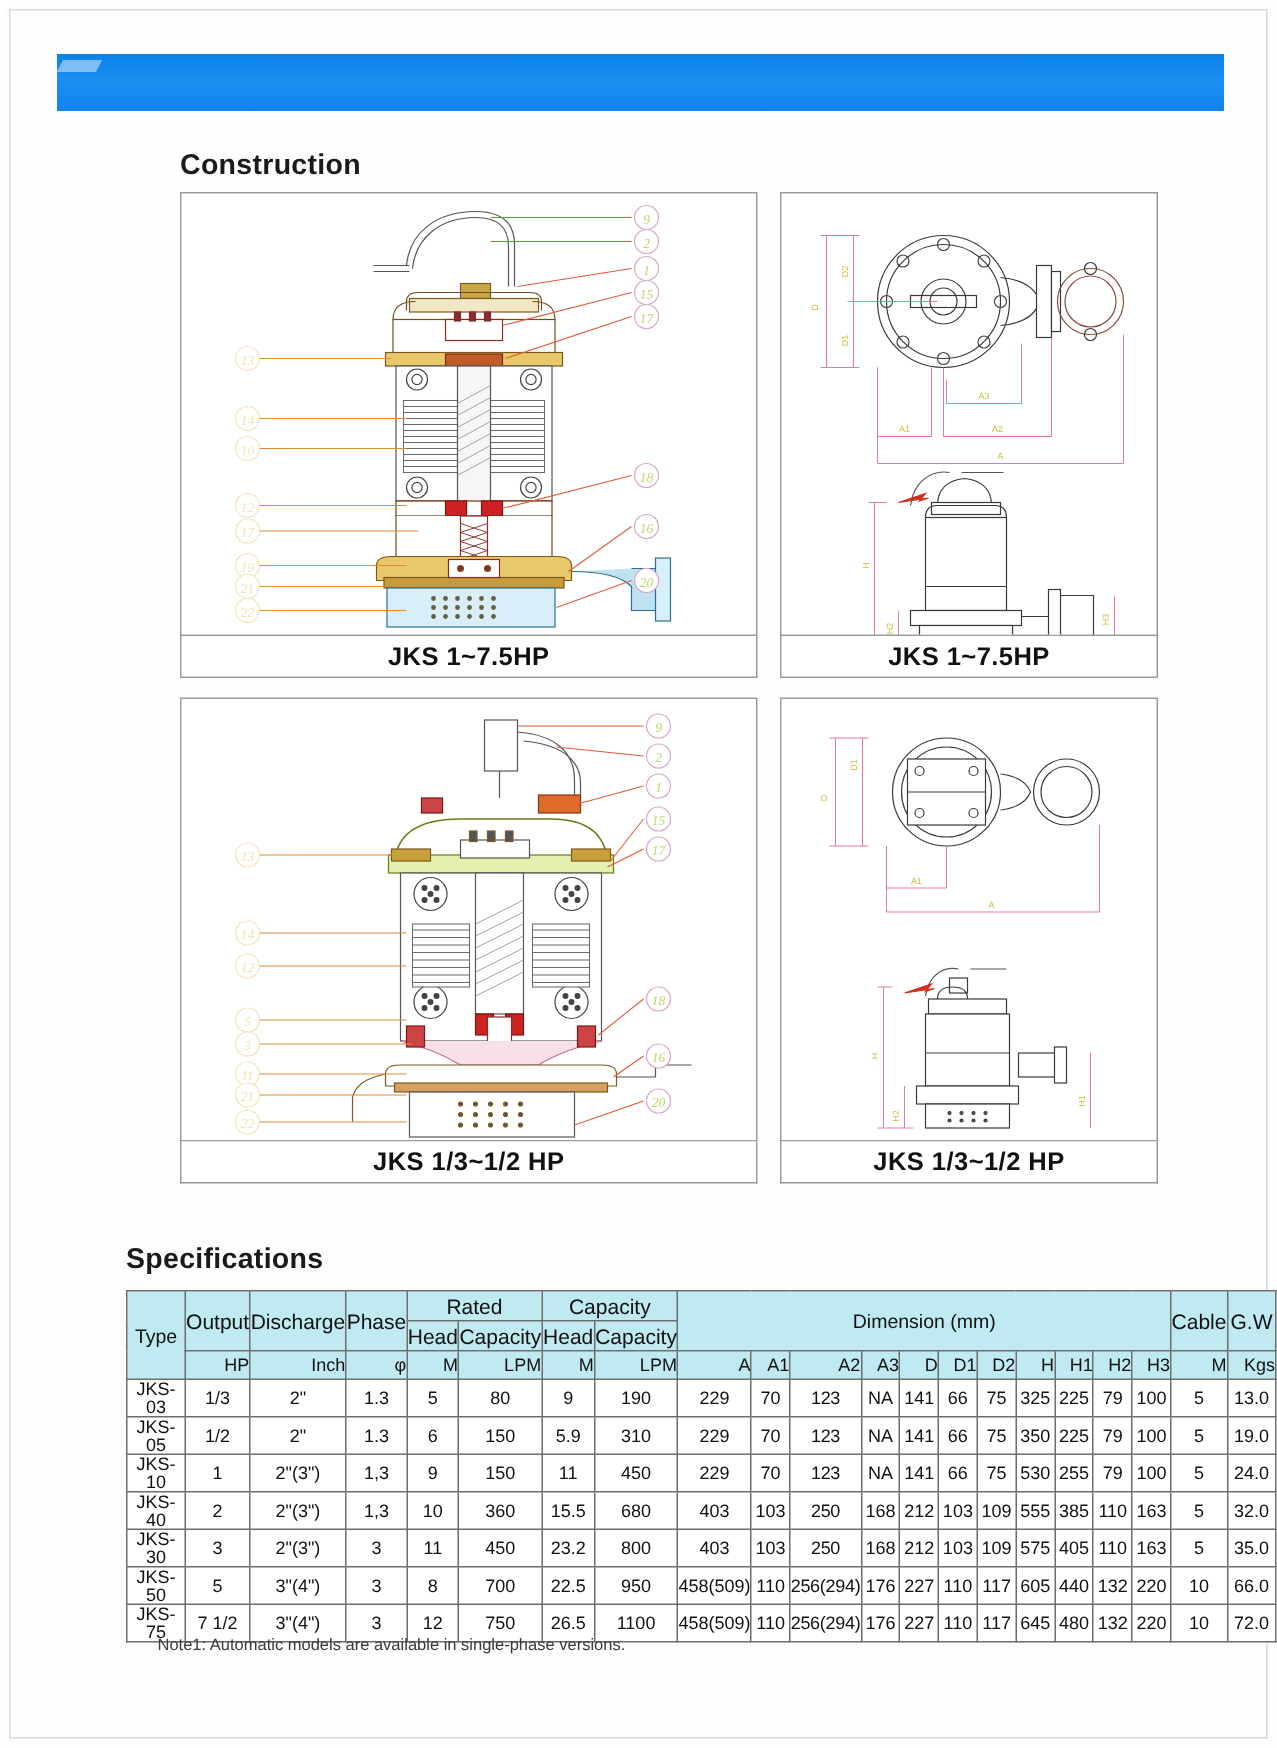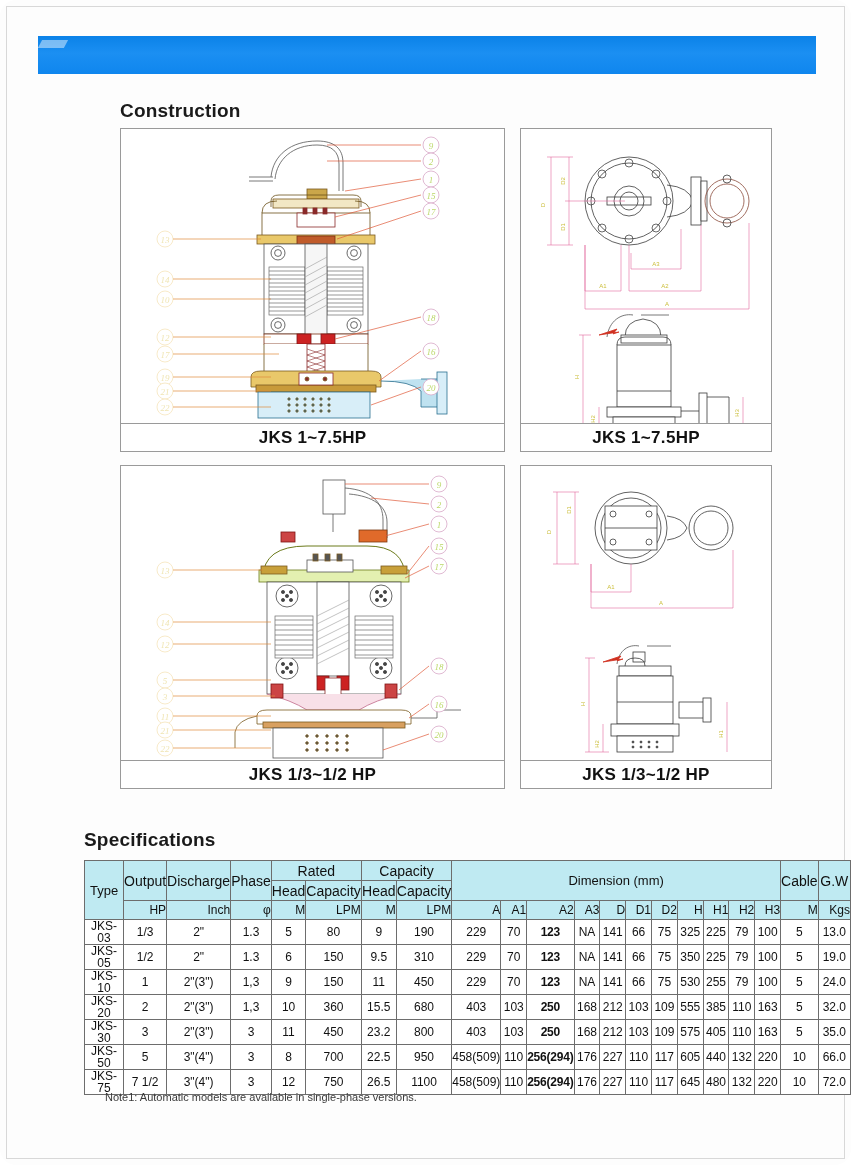--- a/index.html
+++ b/index.html
@@ -92,21 +92,21 @@
     height:19px;
   }
   table.spec th.big{font-size:13px;}
   table.spec th.unit{font-size:12px;height:18px;text-align:right;}
   table.spec td{
     font-size:12px;
     height:20px;
   }
   td.model{font-size:11px;color:#333;}
   td.small{font-size:9px;}
-  td.xsmall{font-size:8px;letter-spacing:-.2px;font-weight:bold;}
+  td.xsmall{font-size:8px;letter-spacing:-.2px;}
 
   
   col.c-type{width:56px}
   col.c-out{width:38px}
   col.c-dis{width:46px}
   col.c-ph{width:34px}
   col.c-rh{width:34px}
   col.c-rc{width:44px}
   col.c-mh{width:36px}
   col.c-mc{width:44px}
@@ -729,21 +729,21 @@
             <td>5</td>
             <td>13.0</td>
           </tr>
           <tr>
             <td class="model">JKS-05</td>
             <td>1/2</td>
             <td>2"</td>
             <td>1.3</td>
             <td>6</td>
             <td>150</td>
-            <td>9.5</td>
+            <td>5.9</td>
             <td>310</td>
             <td class="small">229</td>
             <td>70</td>
             <td class="xsmall">123</td>
             <td>NA</td>
             <td>141</td>
             <td>66</td>
             <td>75</td>
             <td>350</td>
             <td>225</td>
@@ -769,21 +769,21 @@
             <td>66</td>
             <td>75</td>
             <td>530</td>
             <td>255</td>
             <td>79</td>
             <td>100</td>
             <td>5</td>
             <td>24.0</td>
           </tr>
           <tr>
-            <td class="model">JKS-20</td>
+            <td class="model">JKS-40</td>
             <td>2</td>
             <td>2"(3")</td>
             <td>1,3</td>
             <td>10</td>
             <td>360</td>
             <td>15.5</td>
             <td>680</td>
             <td class="small">403</td>
             <td>103</td>
             <td class="xsmall">250</td>

